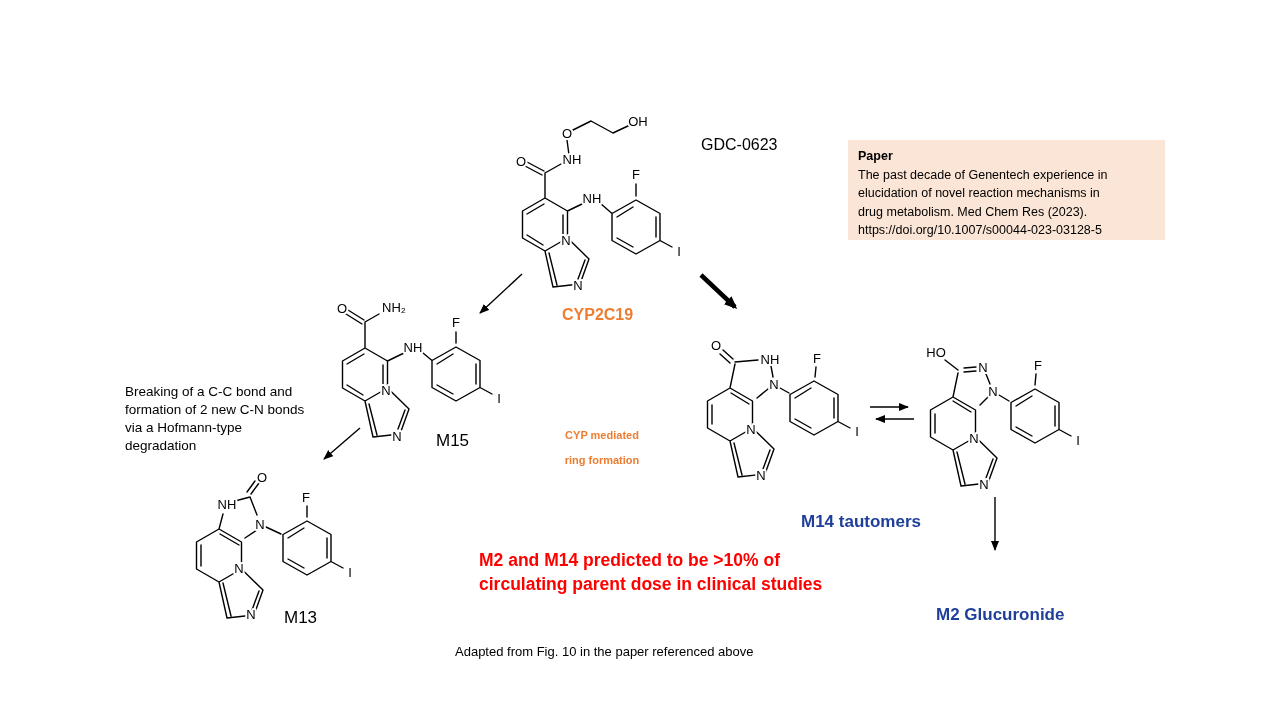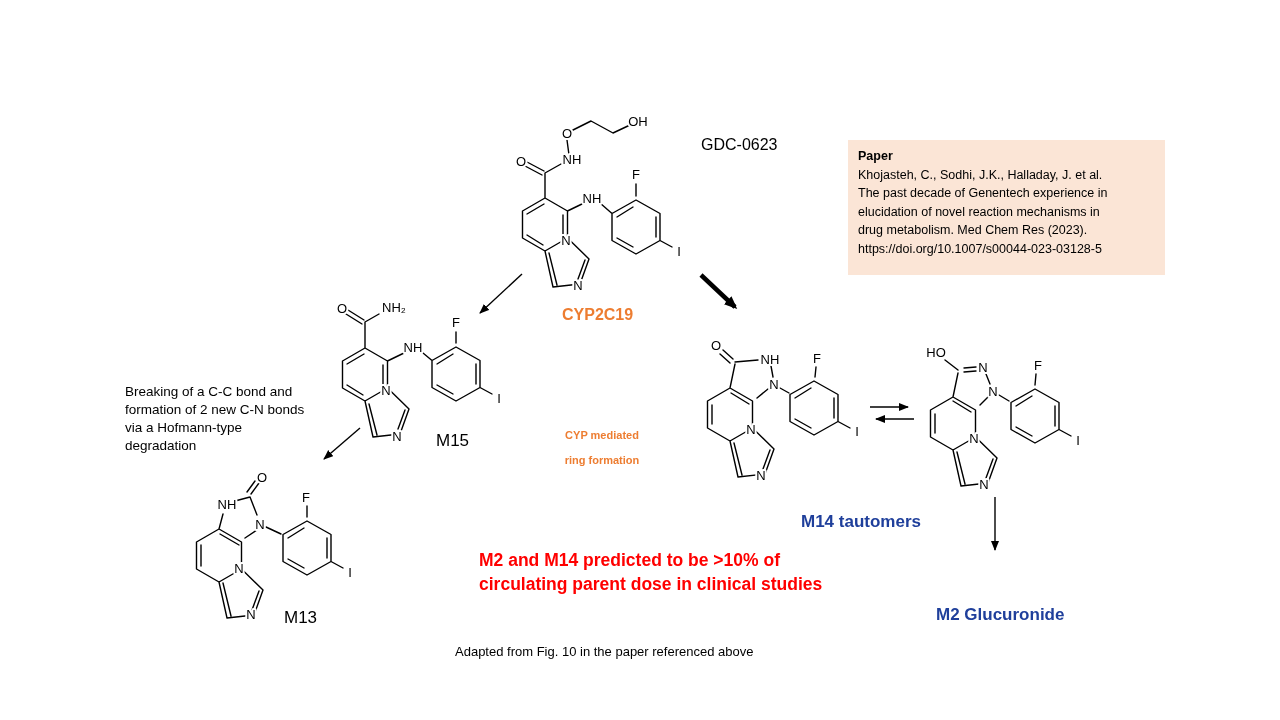--- a/index.html
+++ b/index.html
@@ -19,21 +19,21 @@
   .compound{font-size:16px;margin-left:20px;}
   .metab{font-size:17px;}
   .enzyme{font-size:16px;font-weight:bold;color:var(--orange);}
   .mech{font-size:11px;font-weight:bold;color:var(--orange);text-align:center;
         line-height:25px;width:150px;white-space:normal;}
   .bluelab{font-size:17px;font-weight:bold;color:var(--blue);margin-top:36px;}
   .rednote{font-size:17.5px;font-weight:bold;color:var(--red);line-height:23.5px;margin-left:28px;}
   .smallnote{font-size:13.5px;line-height:18px;}
   .adapted{font-size:13px;}
   #paper-box{position:absolute;left:848px;top:140px;width:297px;background:var(--paper_bg);
-             padding:7px 10px 16px 10px;font-size:12.5px;line-height:18.6px;}
+             padding:7px 10px 0 10px;font-size:12.5px;line-height:18.6px;}
   #paper-box .head{font-weight:bold;}
 </style>
 </head>
 <body>
 
 <div id="slide">
 
   <svg id="scheme" width="1280" height="720" viewBox="0 0 1280 720">
     <defs>
       <marker id="ah" markerUnits="userSpaceOnUse" markerWidth="12" markerHeight="10" refX="9" refY="4" orient="auto">
@@ -166,21 +166,20 @@
       <path class="arrow" d="M870,407 L908,407" marker-end="url(#ah)"></path>
       <path class="arrow" d="M914,419 L876,419" marker-end="url(#ah)"></path>
     </g>
     <path class="arrow" d="M995,497 L995,550" marker-end="url(#ah)"></path>
   </svg>
 
   <div class="txt compound" style="left:681px;top:136px;">GDC-0623</div>
 
   <div id="paper-box">
     <div class="head">Paper</div>
-    <div>Khojasteh, C., Sodhi, J.K., Halladay, J. et al.</div>
     <div>The past decade of Genentech experience in</div>
     <div>elucidation of novel reaction mechanisms in</div>
     <div>drug metabolism. Med Chem Res (2023).</div>
     <div>https://doi.org/10.1007/s00044-023-03128-5</div>
   </div>
 
   <div class="txt enzyme" style="left:562px;top:306px;">CYP2C19</div>
 
   <div class="txt mech" style="left:527px;top:423px;">
     <div>CYP mediated</div>

